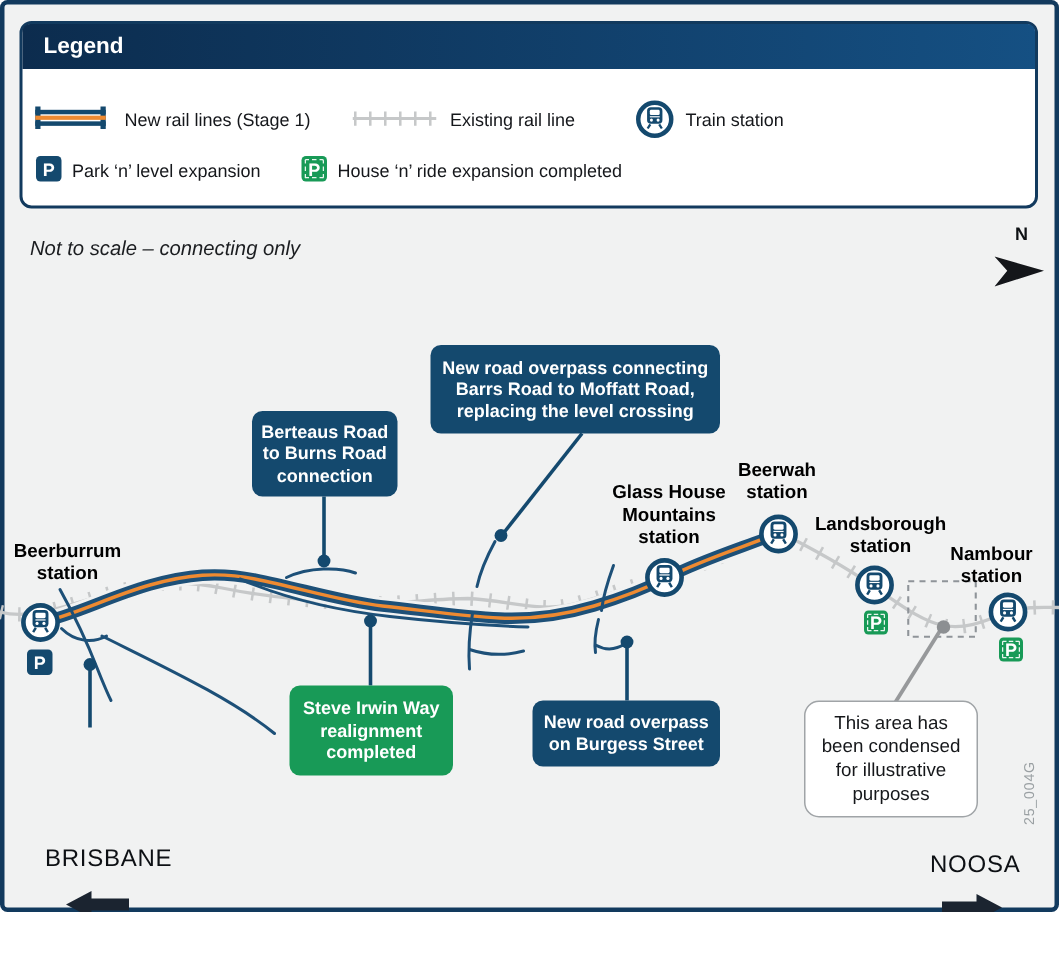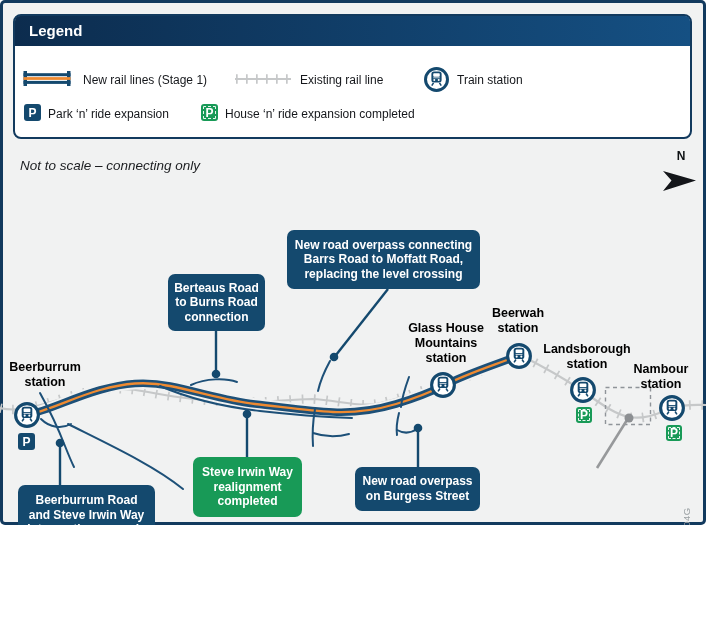--- a/index.html
+++ b/index.html
@@ -1,17 +1,17 @@
 <!DOCTYPE html>
 <html><head>
 <meta charset="utf-8">
 <style>
   html,body{margin:0;padding:0;background:#fff;}
   .canvas{
-    position:relative;width:706px;height:525px;
+    position:relative;width:706px;height:608px;
     background:#f1f2f2;border-radius:5px;
     box-shadow:inset 0 0 0 3px #123a5e;
     font-family:"Liberation Sans",sans-serif;
     overflow:hidden;color:#17191d;
   }
   .abs{position:absolute;}
   .ml{white-space:pre-line;}
 
   
   .legend-box{
@@ -109,21 +109,21 @@
     <span class="legend-label" style="left:285px;top:57px">Existing rail line</span>
 
     <svg class="abs icon-svg" style="left:408px;top:50px" width="27" height="27">
       <use href="#st-marker" width="27" height="27"></use>
     </svg>
     <span class="legend-label" style="left:442px;top:57px">Train station</span>
 
     <div class="abs p-icon p-blue" style="left:9px;top:88px">
       <span>P</span>
     </div>
-    <span class="legend-label" style="left:33px;top:91px">Park ‘n’ ride expansion</span>
+    <span class="legend-label" style="left:33px;top:91px">Park ‘n’ level expansion</span>
 
     <div class="abs p-icon p-green" style="left:186px;top:88px">
       <span>P</span>
     </div>
     <span class="legend-label" style="left:210px;top:91px">House ‘n’ ride expansion completed</span>
   </div>
 
   <svg class="abs map-svg" width="706" height="636" viewBox="0 0 706 636">
 
     <g>
@@ -223,25 +223,26 @@
 
   <div class="abs callout ml" style="left:168px;top:274px;width:97px;height:57px">Berteaus Road
 to Burns Road
 connection</div>
   <div class="abs callout ml" style="left:287px;top:230px;width:193px;height:59px">New road overpass connecting
 Barrs Road to Moffatt Road,
 replacing the level crossing</div>
   <div class="abs callout callout-green ml" style="left:193px;top:457px;width:109px;height:60px">Steve Irwin Way
 realignment
 completed</div>
-  <div class="abs callout ml" style="left:18px;top:485px;width:137px;height:60px">Beerburrum Road
-and Steve Irwin Way
-Intersection upgrade</div>
   <div class="abs callout ml" style="left:355px;top:467px;width:125px;height:44px">New road overpass
 on Burgess Street</div>
+  <div class="abs note-box ml" style="left:536px;top:467px;width:116px;height:78px">This area has
+been condensed
+for illustrative
+purposes</div>
 
   <span class="abs direction-label" style="left:30px;top:564px">BRISBANE</span>
   <svg class="abs" style="left:44px;top:594px;z-index:2" width="42" height="18">
     <polygon points="0,9 17,0 17,5 42,5 42,13 17,13 17,18" fill="#1b2430"></polygon>
   </svg>
 
   <span class="abs direction-label" style="left:620px;top:568px">NOOSA</span>
   <svg class="abs" style="left:628px;top:596px;z-index:2" width="40" height="18">
     <polygon points="40,9 23,0 23,5 0,5 0,13 23,13 23,18" fill="#1b2430"></polygon>
   </svg>

